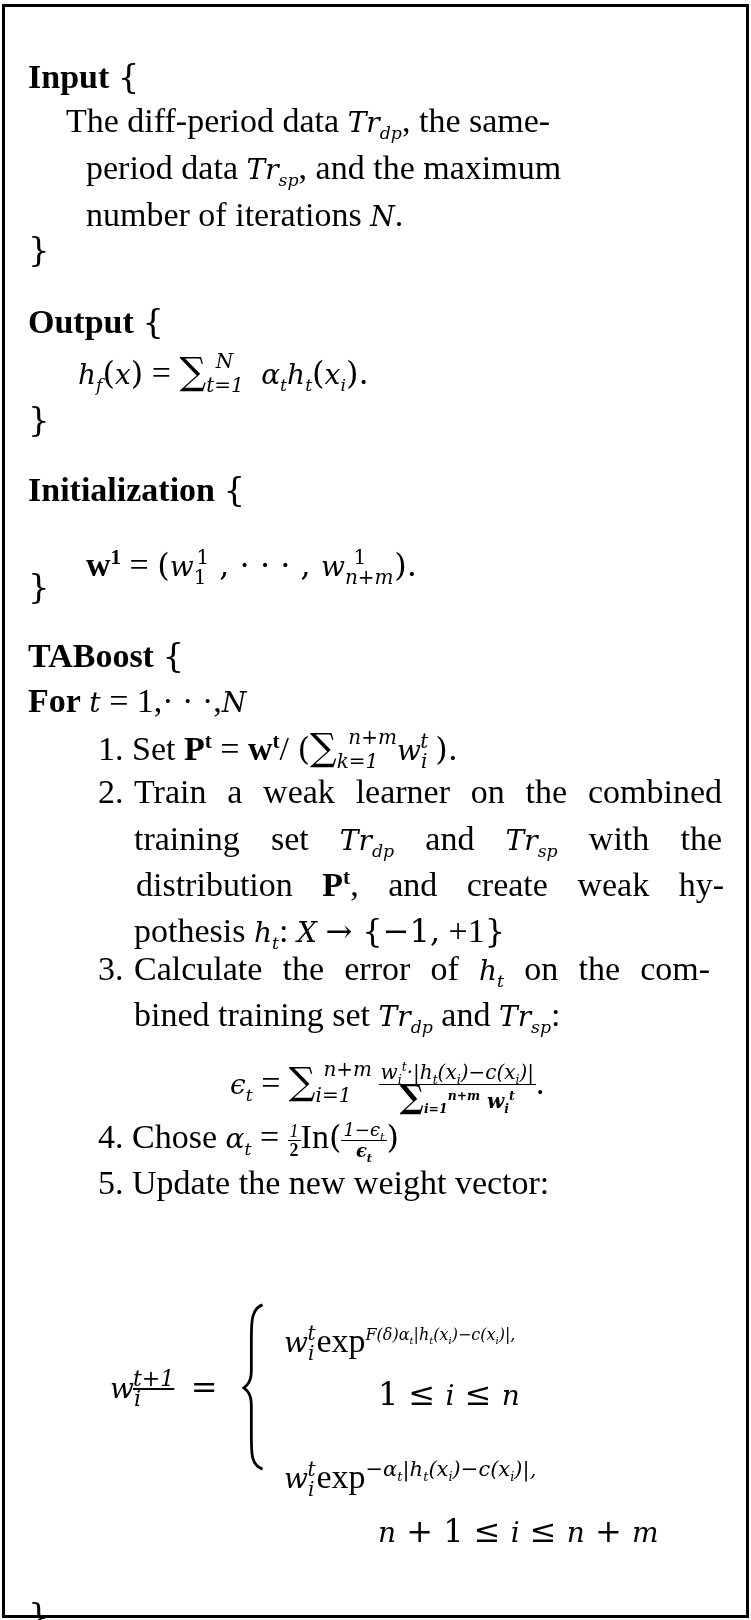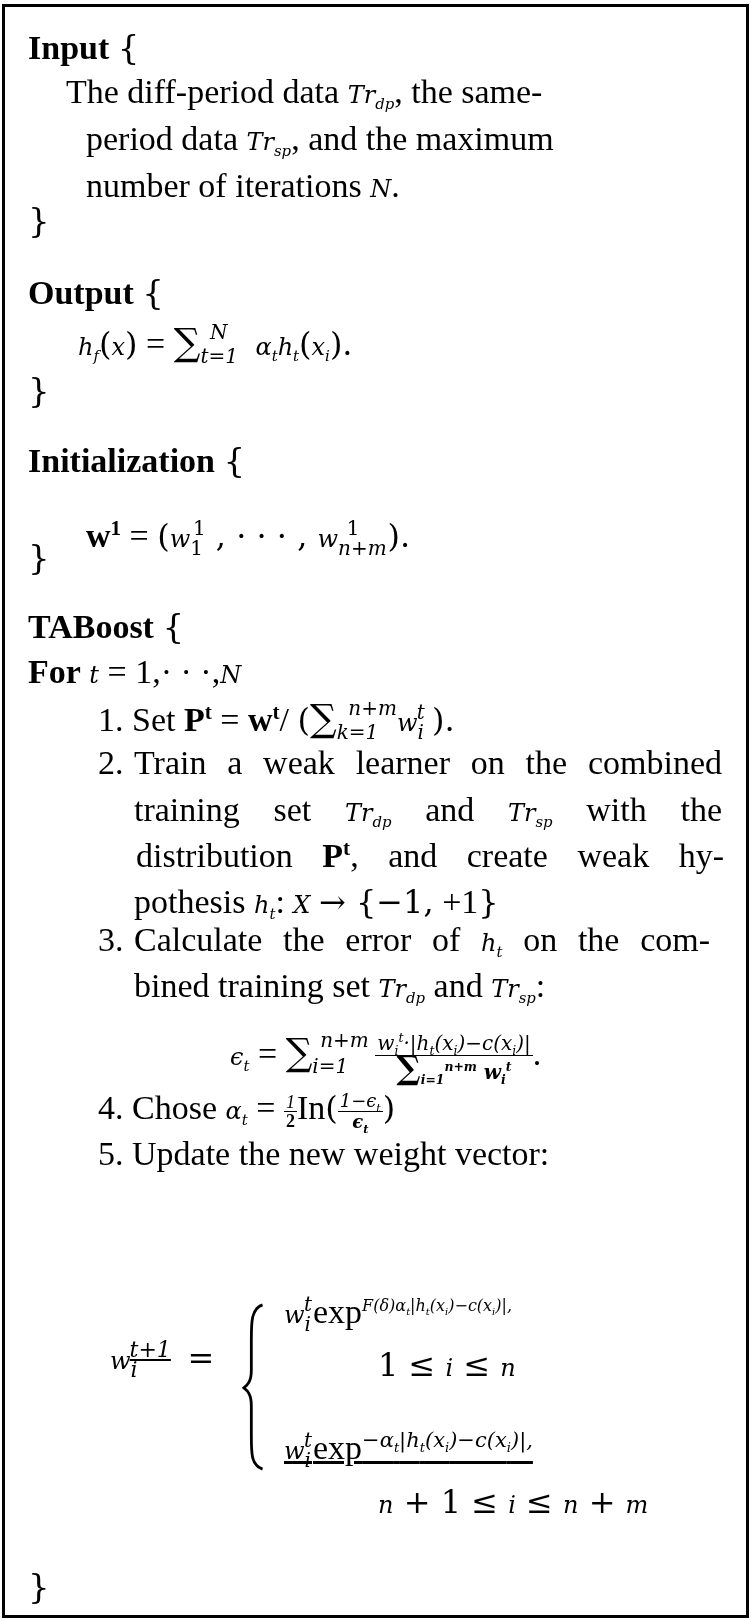--- a/index.html
+++ b/index.html
@@ -1,22 +1,22 @@
 <!DOCTYPE html>
 <html><head>
 <meta charset="utf-8">
 <style>
   html, body { margin:0; padding:0; background:#ffffff; }
   body { width:751px; height:1620px; position:relative; overflow:hidden;
          font-family:"Liberation Serif","DejaVu Serif",serif; color:#000; }
   .frame { position:absolute; left:2px; top:4px; width:741px; height:1608px;
            border:3px solid #000; box-sizing:content-box; }
-  .line { position:absolute; font-size:34px; line-height:40px; white-space:nowrap; }
+  .line { position:absolute; font-size:34px; line-height:40px; white-space:nowrap;margin-top:29px; }
   .b { font-weight:bold; }
-  .m { font-style:italic; font-family:"DejaVu Serif","Liberation Serif",serif; font-size:24px; }
+  .m { font-style:italic; font-family:"DejaVu Serif","Liberation Serif",serif; font-size:28px; }
   .mr { font-family:"DejaVu Serif","Liberation Serif",serif; font-size:32px; }
   .brace { font-family:"DejaVu Serif",serif; font-weight:normal; font-size:34px; }
   sub, sup { font-size:0.62em; line-height:0; }
   .justify { text-align:justify; text-align-last:justify; }
   .frac { display:inline-block; vertical-align:middle; text-align:center; }
   .frac .num { display:block; border-bottom:1.5px solid #000; padding:0 2px; font-size:20px; line-height:24px;font-style:italic; }
   .frac .den { display:block; font-size:20px; line-height:24px; padding:0 2px;font-weight:bold; }
   .bigsum { font-size:1.1em; }
   .cases-brace { position:absolute; left:240px; top:1300px; width:30px; height:180px; }
 </style>
@@ -129,21 +129,21 @@
 </div>
 <svg class="cases-brace" viewBox="0 0 30 180" style="left:242px;top:1296px;width:28px;height:182px;">
   <path d="M22,2 C10,6 10,20 10,40 L10,72 C10,84 6,88 2,91 C6,94 10,98 10,110 L10,142 C10,162 10,174 22,178" fill="none" stroke="#000" stroke-width="3"></path>
 </svg>
 <div class="line" style="left:284px;top:1292px;">
   <span class="m">w</span><sub class="m" style="font-size:20px;">i</sub><sup class="m" style="font-size:20px;position:relative;left:-7px;">t</sup><span style="margin-left:-6px;">exp</span><sup class="m" style="font-size:16px;">F(δ)α<sub>t</sub>|h<sub>t</sub>(x<sub>i</sub>)−c(x<sub>i</sub>)|,</sup>
 </div>
 <div class="line" style="left:378px;top:1345px;">
   <span class="mr">1 ≤ </span><span class="m">i</span><span class="mr"> ≤ </span><span class="m">n</span>
 </div>
-<div class="line" style="left:284px;top:1428px;text-decoration:underline;">
+<div class="line" style="left:284px;top:1428px;">
   <span class="m">w</span><sub class="m" style="font-size:20px;">i</sub><sup class="m" style="font-size:20px;position:relative;left:-7px;">t</sup><span style="margin-left:-6px;">exp</span><sup class="m" style="font-size:21px;">−α<sub>t</sub>|h<sub>t</sub>(x<sub>i</sub>)−c(x<sub>i</sub>)|,</sup>
 </div>
 <div class="line" style="left:378px;top:1482px;">
   <span class="m">n</span><span class="mr"> + 1 ≤ </span><span class="m">i</span><span class="mr"> ≤ </span><span class="m">n</span><span class="mr"> + </span><span class="m">m</span>
 </div>
 
 <div class="line" style="left:28px;top:1566px;">
   <span class="brace">}</span>
 </div>
 

